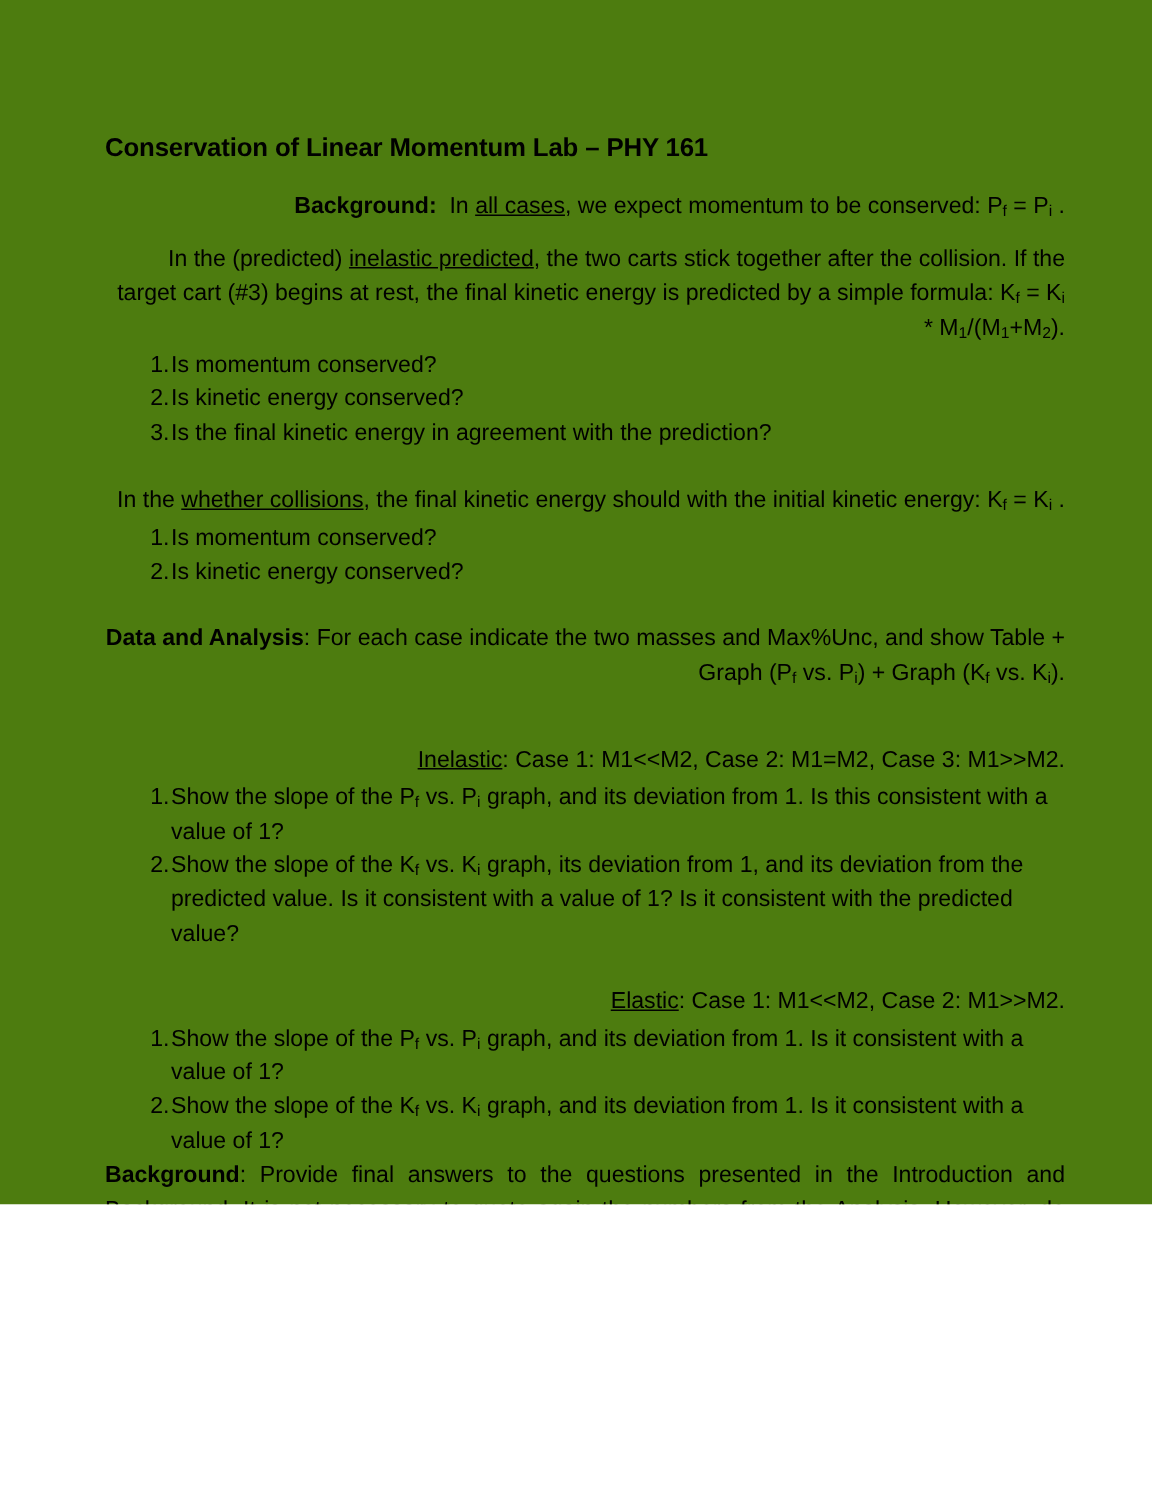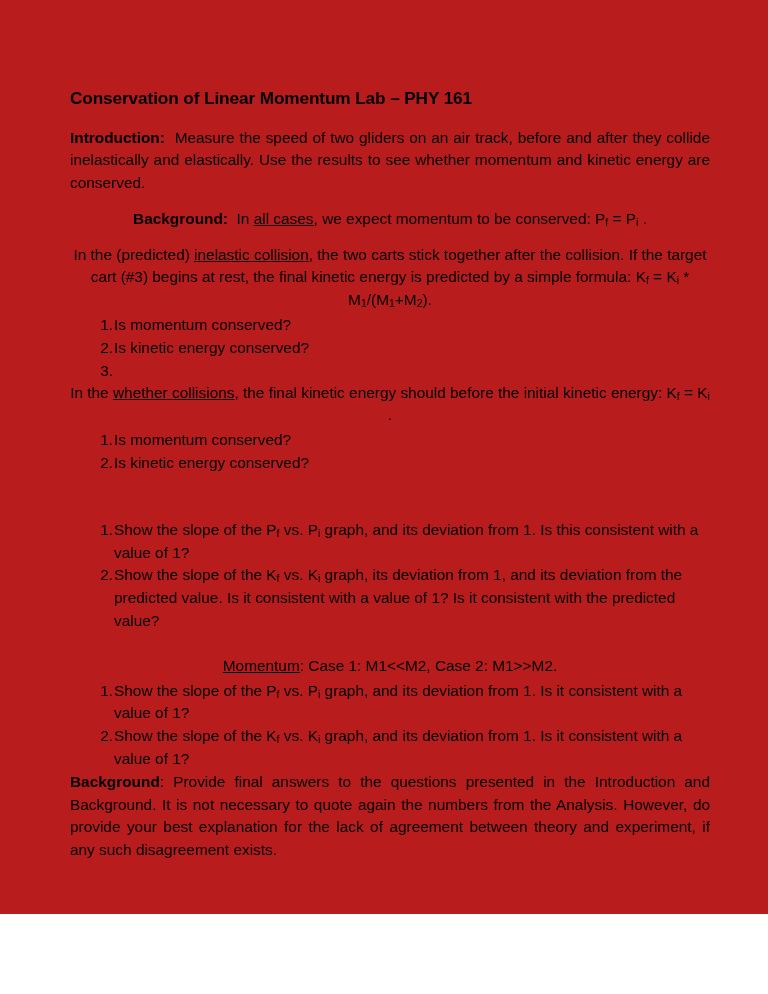--- a/index.html
+++ b/index.html
@@ -9,44 +9,44 @@
     background: #ffffff;
   }
   body {
     font-family: "Liberation Sans", sans-serif;
     color: #000000;
     -webkit-font-smoothing: antialiased;
   }
   .page {
     position: relative;
     width: 768px;
-    height: 914px;
+    height: 803px;
     margin: 0 auto;
-    background: #b91c1c;
+    background: #4d7c0f;
     overflow: hidden;
     box-sizing: border-box;
   }
   .content {
     position: absolute;
     left: 70px;
     top: 88px;
     width: 640px;
   }
   .doc-title {
     font-size: 17.2px;
     font-weight: bold;
     letter-spacing: -0.1px;
     line-height: 1.25;
     margin: 0 0 17px 0;
   }
   .para {
     font-size: 15.4px;
     line-height: 1.48;
     margin: 0 0 13px 0;
-    text-align: center;
+    text-align: right;
   }
   .para.justify {
     text-align: justify;
     text-justify: inter-word;
   }
   .para.tight {
     margin-bottom: 2px;
   }
   .lead {
     font-weight: bold;
@@ -86,78 +86,81 @@
   }
 </style>
 </head>
 <body>
 
 <div class="page">
   <div class="content">
 
     <h1 class="doc-title">Conservation of Linear Momentum Lab – PHY 161</h1>
 
-    <p class="para justify">
-      <span class="lead">Introduction:</span><span>&nbsp; </span><span>Measure the speed of two gliders on an air track, before and after they collide inelastically and elastically. Use the results to see whether momentum and kinetic energy are conserved.</span>
-    </p>
 
     <p class="para">
       <span class="lead">Background:</span><span>&nbsp; </span><span>In </span><span class="u">all cases</span><span>, we expect momentum to be conserved:  P</span><sub>f</sub><span> = P</span><sub>i</sub><span> .</span>
     </p>
 
     <p class="para tight">
-      <span>In the (predicted) </span><span class="u">inelastic collision</span><span>, the two carts stick together after the collision. If the target cart (#3) begins at rest, the final kinetic energy is predicted by a simple formula:  K</span><sub>f</sub><span> = K</span><sub>i</sub><span> * M</span><sub>1</sub><span>/(M</span><sub>1</sub><span>+M</span><sub>2</sub><span>).</span>
+      <span>In the (predicted) </span><span class="u">inelastic predicted</span><span>, the two carts stick together after the collision. If the target cart (#3) begins at rest, the final kinetic energy is predicted by a simple formula:  K</span><sub>f</sub><span> = K</span><sub>i</sub><span> * M</span><sub>1</sub><span>/(M</span><sub>1</sub><span>+M</span><sub>2</sub><span>).</span>
     </p>
 
     <ol class="qlist">
       <li>
         <span class="num">1.</span><span>Is momentum conserved?</span>
       </li>
       <li>
         <span class="num">2.</span><span>Is kinetic energy conserved?</span>
       </li>
       <li>
-        <span class="num">3.</span>
+        <span class="num">3.</span><span>Is the final kinetic energy in agreement with the prediction?</span>
       </li>
     </ol>
 
     <div class="spacer-line"></div>
 
     <p class="para tight">
-      <span>In the </span><span class="u">whether collisions</span><span>, the final kinetic energy should before the initial kinetic energy: K</span><sub>f</sub><span> = K</span><sub>i</sub><span> .</span>
+      <span>In the </span><span class="u">whether collisions</span><span>, the final kinetic energy should with the initial kinetic energy: K</span><sub>f</sub><span> = K</span><sub>i</sub><span> .</span>
     </p>
 
     <ol class="qlist">
       <li>
         <span class="num">1.</span><span>Is momentum conserved?</span>
       </li>
       <li>
         <span class="num">2.</span><span>Is kinetic energy conserved?</span>
       </li>
     </ol>
 
     <div class="spacer-line"></div>
 
+    <p class="para">
+      <span class="lead">Data and Analysis</span><span>:   For each case indicate the two masses and Max%Unc, and show Table + Graph (P</span><sub>f</sub><span> vs. P</span><sub>i</sub><span>) + Graph (K</span><sub>f</sub><span> vs. K</span><sub>i</sub><span>).</span>
+    </p>
 
     <div class="spacer-line"></div>
 
+    <p class="para tight">
+      <span class="u">Inelastic</span><span>: Case 1: M1&lt;&lt;M2, Case 2: M1=M2, Case 3: M1&gt;&gt;M2.</span>
+    </p>
 
     <ol class="qlist">
       <li>
         <span class="num">1.</span><span>Show the slope of the P</span><sub>f</sub><span> vs. P</span><sub>i</sub><span> graph, and its deviation from 1. Is this consistent with a value of 1?</span>
       </li>
       <li>
         <span class="num">2.</span><span>Show the slope of the K</span><sub>f</sub><span> vs. K</span><sub>i</sub><span> graph, its deviation from 1, and its deviation from the predicted value. Is it consistent with a value of 1? Is it consistent with the predicted value?</span>
       </li>
     </ol>
 
     <div class="spacer-line"></div>
 
     <p class="para tight">
-      <span class="u">Momentum</span><span>: Case 1: M1&lt;&lt;M2, Case 2: M1&gt;&gt;M2.</span>
+      <span class="u">Elastic</span><span>: Case 1: M1&lt;&lt;M2, Case 2: M1&gt;&gt;M2.</span>
     </p>
 
     <ol class="qlist list-gap-after">
       <li>
         <span class="num">1.</span><span>Show the slope of the P</span><sub>f</sub><span> vs. P</span><sub>i</sub><span> graph, and its deviation from 1. Is it consistent with a value of 1?</span>
       </li>
       <li>
         <span class="num">2.</span><span>Show the slope of the K</span><sub>f</sub><span> vs. K</span><sub>i</sub><span> graph, and its deviation from 1. Is it consistent with a value of 1?</span>
       </li>
     </ol>

